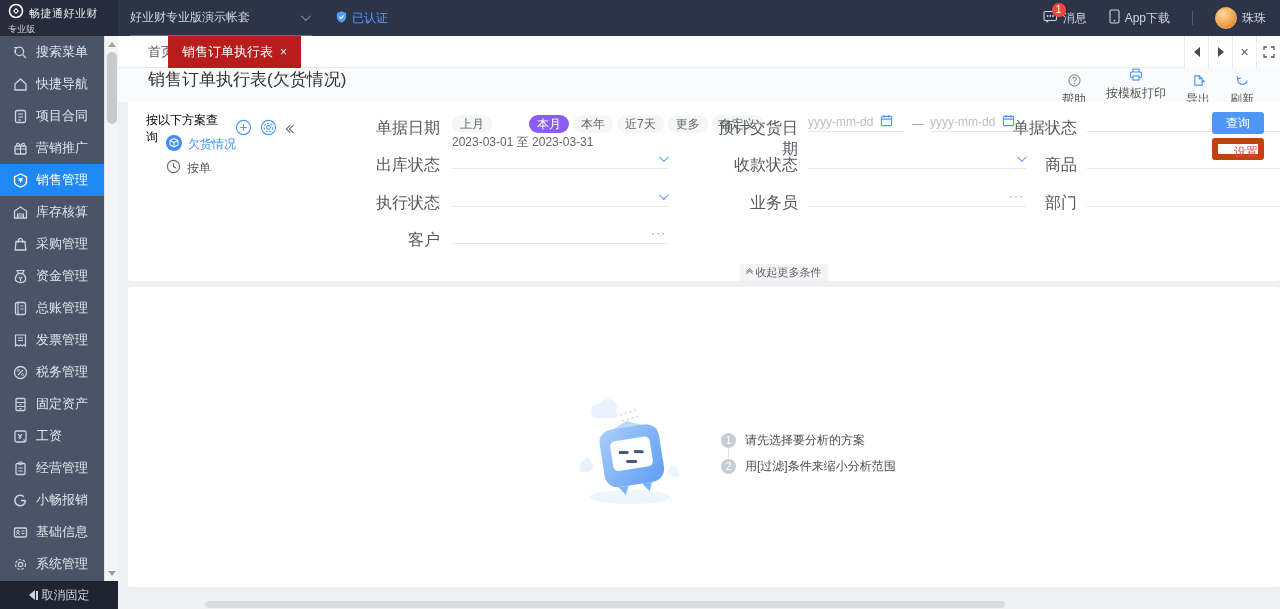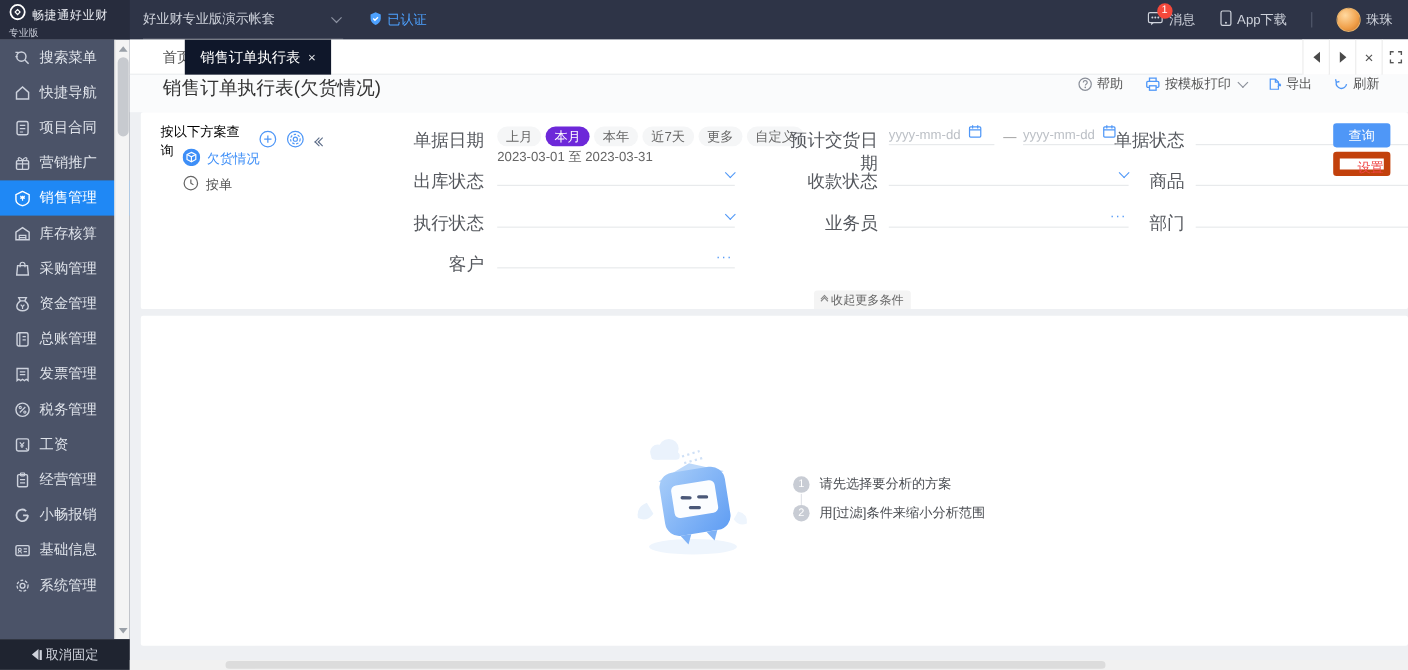--- a/index.html
+++ b/index.html
@@ -35,33 +35,33 @@
   .tri-dn { width:0; height:0; border-left:4px solid transparent; border-right:4px solid transparent; border-top:5px solid #9aa0a8; }
   .ss-thumb { position:absolute; left:2px; top:16px; width:10px; height:72px; background:#c7cacf; border-radius:5px; }
   .unpin { position:absolute; left:0; top:581px; width:118px; height:28px; background:#1f2430; color:#cfd3dc; font-size:12px; display:flex; align-items:center; justify-content:center; gap:4px; cursor:pointer; }
   .unpin-ic { display:flex; align-items:center; gap:1px; }
   .tri-left { width:0; height:0; border-top:5px solid transparent; border-bottom:5px solid transparent; border-right:6px solid #cfd3dc; }
   .bar-v { width:2px; height:9px; background:#cfd3dc; }
 
   
   .tabbar { position:absolute; left:118px; top:36px; width:1162px; height:32px; background:#ffffff; border-bottom:1px solid #e8eaec; }
   .tab-home { position:absolute; left:12px; top:0; height:32px; padding:0 18px; display:flex; align-items:center; font-size:13px; color:#555; cursor:pointer; }
-  .tab-active { position:absolute; left:50px; top:0; height:32px; padding:0 14px; background:#0f172a; color:#fff; font-size:13px; display:flex; align-items:center; gap:7px; cursor:pointer; }
+  .tab-active { position:absolute; left:50px; top:0; height:32px; padding:0 14px; background:#b91c1c; color:#fff; font-size:13px; display:flex; align-items:center; gap:7px; cursor:pointer; }
   .tab-close { font-size:12px; opacity:.9; cursor:pointer; }
   .tab-ctrls { position:absolute; right:0; top:0; height:32px; display:flex; }
   .tab-ctrl { width:24px; height:32px; border-left:1px solid #ececec; display:flex; align-items:center; justify-content:center; cursor:pointer; color:#555; background:#fff; }
   .tri-l { width:0;height:0;border-top:5px solid transparent;border-bottom:5px solid transparent;border-right:6px solid #4a4a4a; }
   .tri-r { width:0;height:0;border-top:5px solid transparent;border-bottom:5px solid transparent;border-left:6px solid #4a4a4a; }
   .x-glyph { font-size:14px; color:#555; }
 
   
   .pghead { position:absolute; left:118px; top:68px; width:1162px; height:34px; background:#fafbfc; display:flex; align-items:flex-start; }
   .pg-title { margin-left:30px; font-size:17px; color:#333; }
   .pg-actions { position:absolute; right:26px; display:flex; align-items:center; gap:20px; font-size:12px; color:#555; }
-  .pg-act { display:flex; align-items:center; gap:4px; cursor:pointer; }
+  .pg-act { display:flex; align-items:center; gap:4px; cursor:pointer;flex-direction:column; }
   .pg-act svg { display:block; }
   .pg-chev { color:#8a8f99; margin-left:2px; }
 
   
   .filter-card { position:absolute; left:128px; top:102px; width:1152px; height:179px; background:#fff; border-radius:2px; }
   .scheme-col { position:absolute; left:0; top:0; width:172px; height:179px; }
   .scheme-head { position:absolute; left:18px; top:10px; width:150px; display:flex; align-items:center; }
   .scheme-title { font-size:12px; color:#000000; }
   .sch-ic { margin-left:8px; cursor:pointer; color:#4f97f7; }
   .collapse-arr { margin-left:10px; display:flex; cursor:pointer; }
@@ -70,21 +70,21 @@
   .scheme-item { position:absolute; left:38px; display:flex; align-items:center; gap:6px; font-size:12px; color:#555; cursor:pointer; }
   .scheme-item.active { color:#3d8ef7; }
 
   .form-col { position:absolute; left:172px; top:0; right:0; height:179px; }
   .lbl { position:absolute; font-size:16px; color:#55585e; text-align:right; width:80px; }
   .ufield { position:absolute; height:20px; border-bottom:1px solid #e6e8ea; }
   .ufield .chev-dn { position:absolute; right:2px; top:6px; color:#4f97f7; }
   .dots { position:absolute; right:2px; top:2px; color:#4f97f7; font-size:12px; letter-spacing:1px; cursor:pointer; }
   .pillrow { position:absolute; display:flex; gap:4px; }
   .pill { height:18px; padding:0 8px; border-radius:9px; background:#f5f6f7; color:#666; font-size:12px; line-height:18px; cursor:pointer; white-space:nowrap; }
-  .pill.active { background:#6d28d9; color:#fff; }
+  .pill.active { background:#8b5cf6; color:#fff;margin-left:33px; }
   .date-range-text { position:absolute; font-size:12px; color:#666; }
   .date-input { position:absolute; height:20px; border-bottom:1px solid #e6e8ea; display:flex; align-items:center; }
   .date-input input { border:none; outline:none; width:72px; font-size:12px; color:#666; background:transparent; font-family:inherit; }
   .date-input input::placeholder { color:#bcc0c6; }
   .dash-sep { position:absolute; font-size:12px; color:#999; }
   .btn-query { position:absolute; right:16px; top:10px; width:52px; height:22px; background:#4f97f7; color:#fff; font-size:12px; border:none; border-radius:3px; cursor:pointer; }
   .btn-settings { position:absolute; right:16px; top:36px; width:52px; height:22px; background:#fff; color:#ef4444; font-size:12px; border:6px solid #c2410c; border-radius:3px; cursor:pointer;text-align:right; }
   .collapse-bar { position:absolute; left:612px; bottom:0; width:88px; height:17px; background:#f4f4f4; border-radius:3px 3px 0 0; display:flex; align-items:center; justify-content:center; gap:4px; font-size:11px; color:#666; cursor:pointer; }
   .dbl-up { display:flex; flex-direction:column; gap:-2px; }
   .chu { width:5px;height:5px;border-left:1.4px solid #888;border-top:1.4px solid #888;transform:rotate(45deg); }
@@ -266,20 +266,29 @@
     <div class="side-item">
       <span class="icn">
           <svg width="15" height="15" viewBox="0 0 15 15">
             <circle cx="7.5" cy="7.5" r="6" fill="none" stroke="currentColor" stroke-width="1.3"></circle>
             <path d="M5 10l5-5" stroke="currentColor" stroke-width="1.1"></path>
             <circle cx="5.4" cy="5.4" r="1" fill="none" stroke="currentColor" stroke-width="1"></circle>
             <circle cx="9.6" cy="9.6" r="1" fill="none" stroke="currentColor" stroke-width="1"></circle>
           </svg>
         </span>
       <span>税务管理</span>
+    </div>
+    <div class="side-item">
+      <span class="icn">
+          <svg width="15" height="15" viewBox="0 0 15 15">
+            <rect x="3" y="1.5" width="9" height="12" rx="1" fill="none" stroke="currentColor" stroke-width="1.3"></rect>
+            <path d="M3 5.5h9M3 9.5h9M7.5 3.5v0M6.5 7.5h2M6.5 11.5h2" stroke="currentColor" stroke-width="1.1"></path>
+          </svg>
+        </span>
+      <span>固定资产</span>
     </div>
     <div class="side-item">
       <span class="icn">
           <svg width="15" height="15" viewBox="0 0 15 15">
             <rect x="2" y="2" width="11" height="11" rx="1.5" fill="none" stroke="currentColor" stroke-width="1.3"></rect>
             <path d="M5 5.2l2 2.2 2-2.2M7 7.4v2.8M5.4 8.3h3.2" stroke="currentColor" stroke-width="1.1" fill="none"></path>
             <path d="M10.5 10.5l1.5 1.5" stroke="currentColor" stroke-width="1.1"></path>
           </svg>
         </span>
       <span>工资</span>

